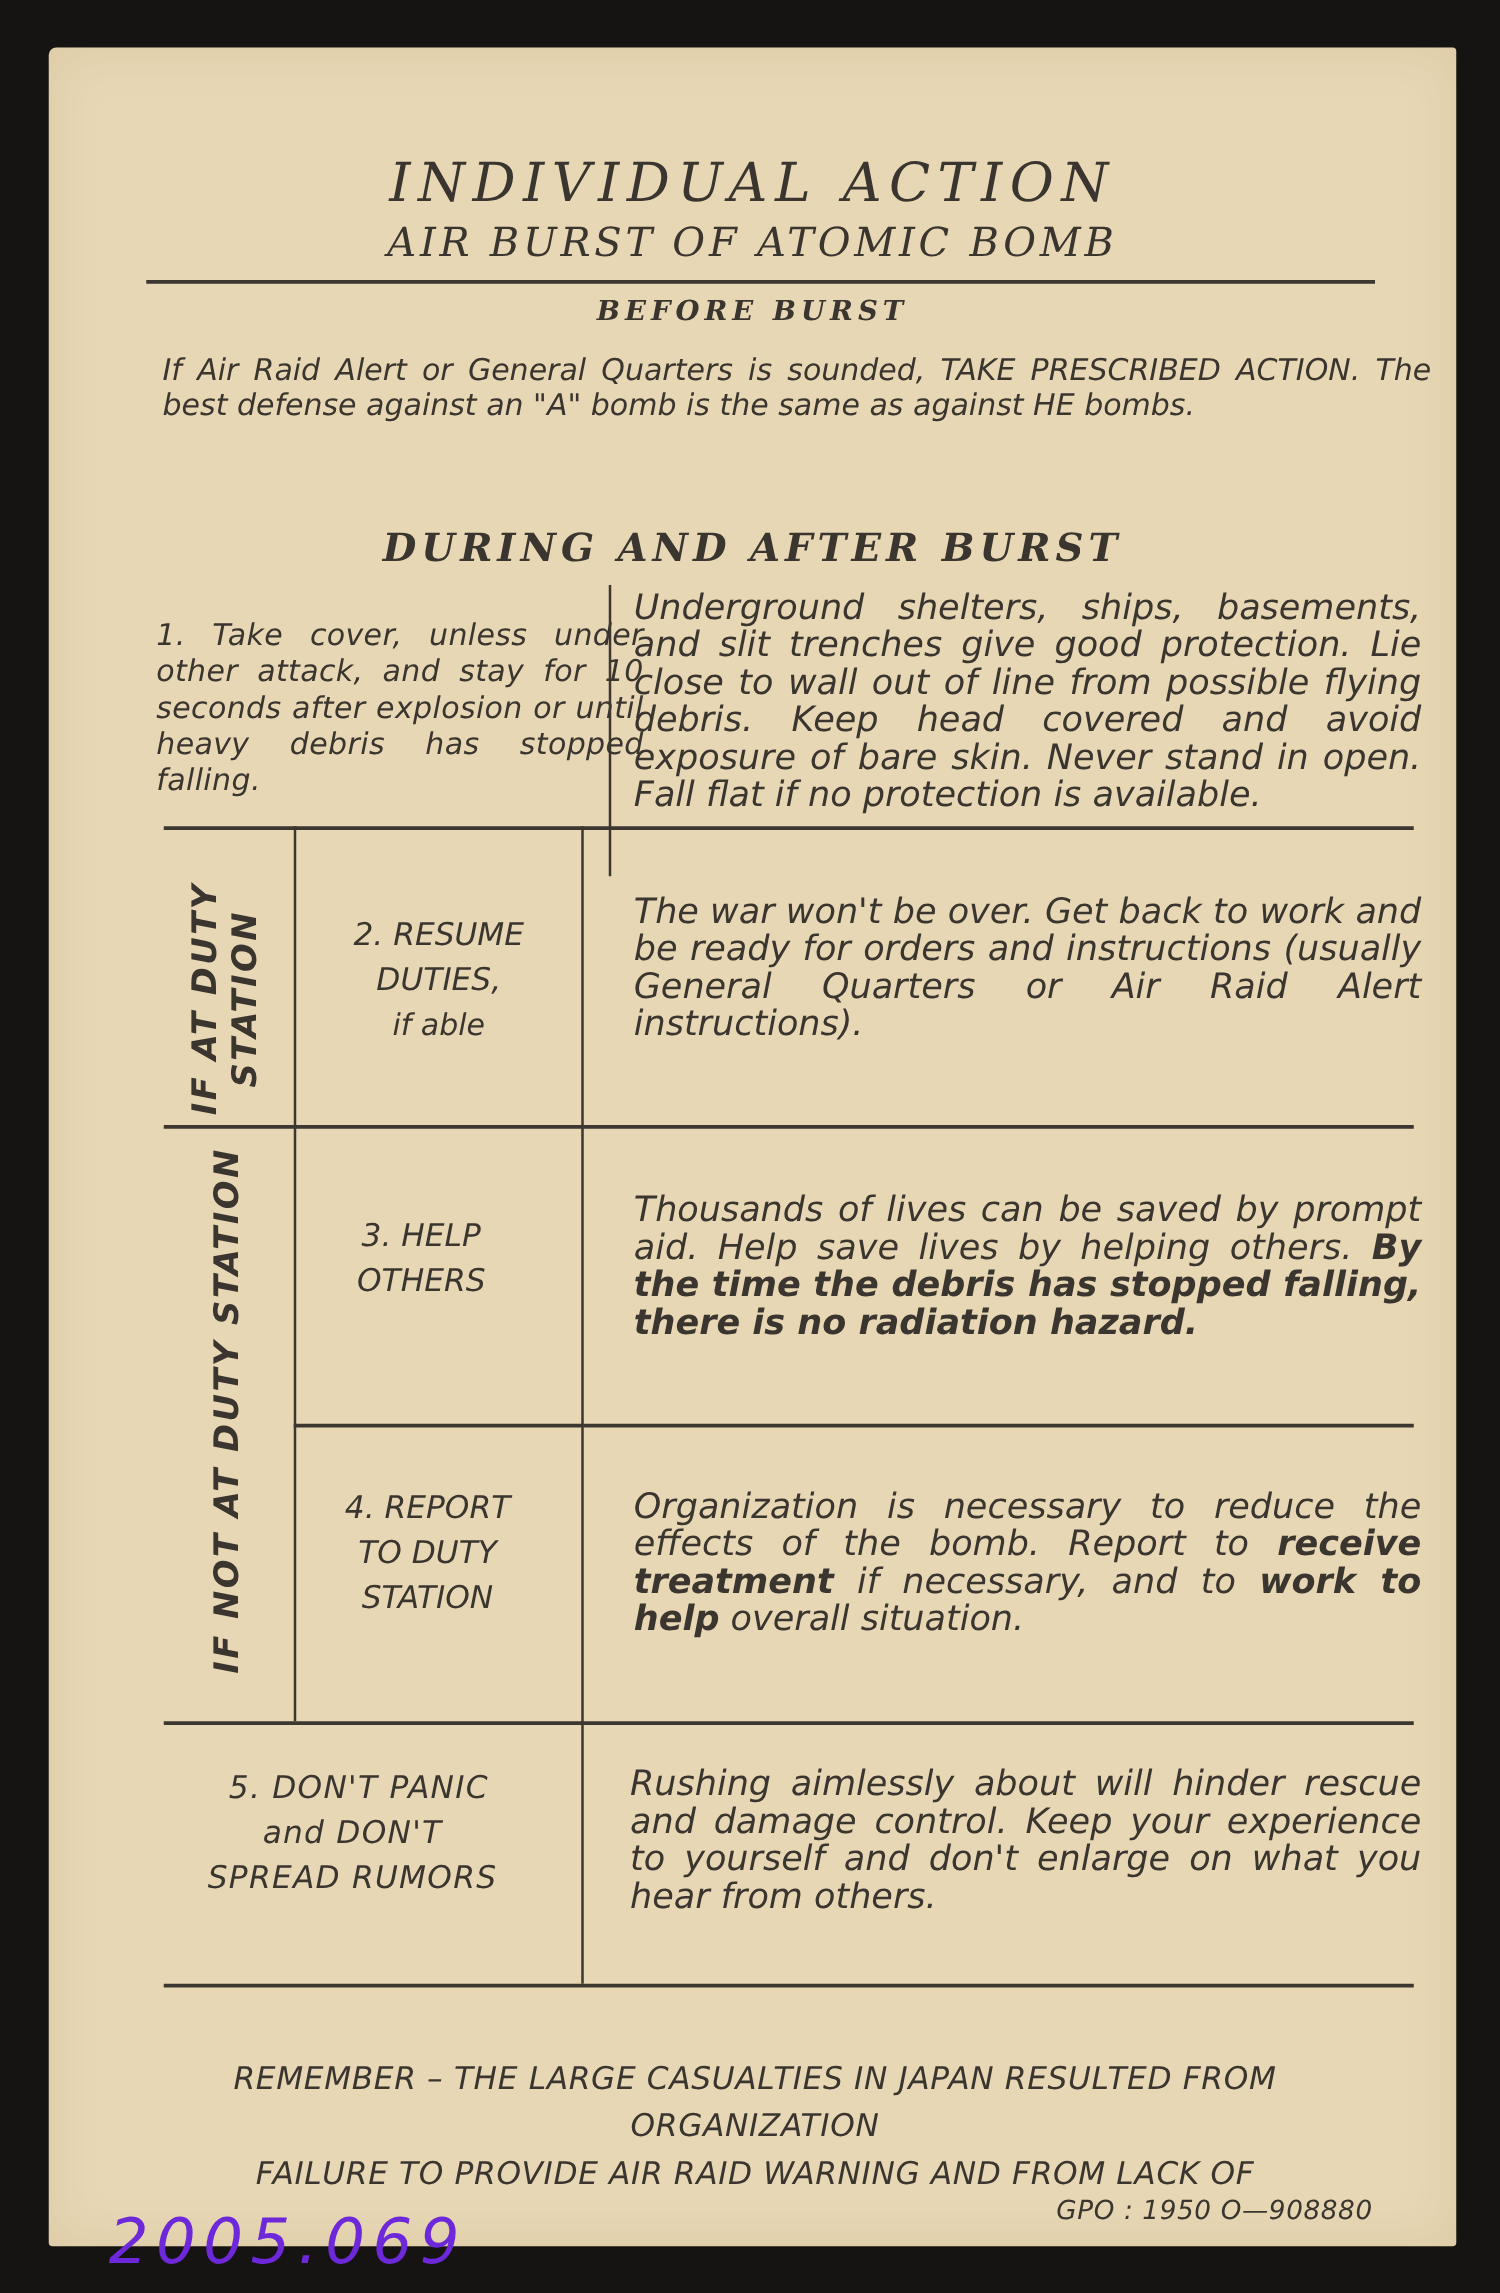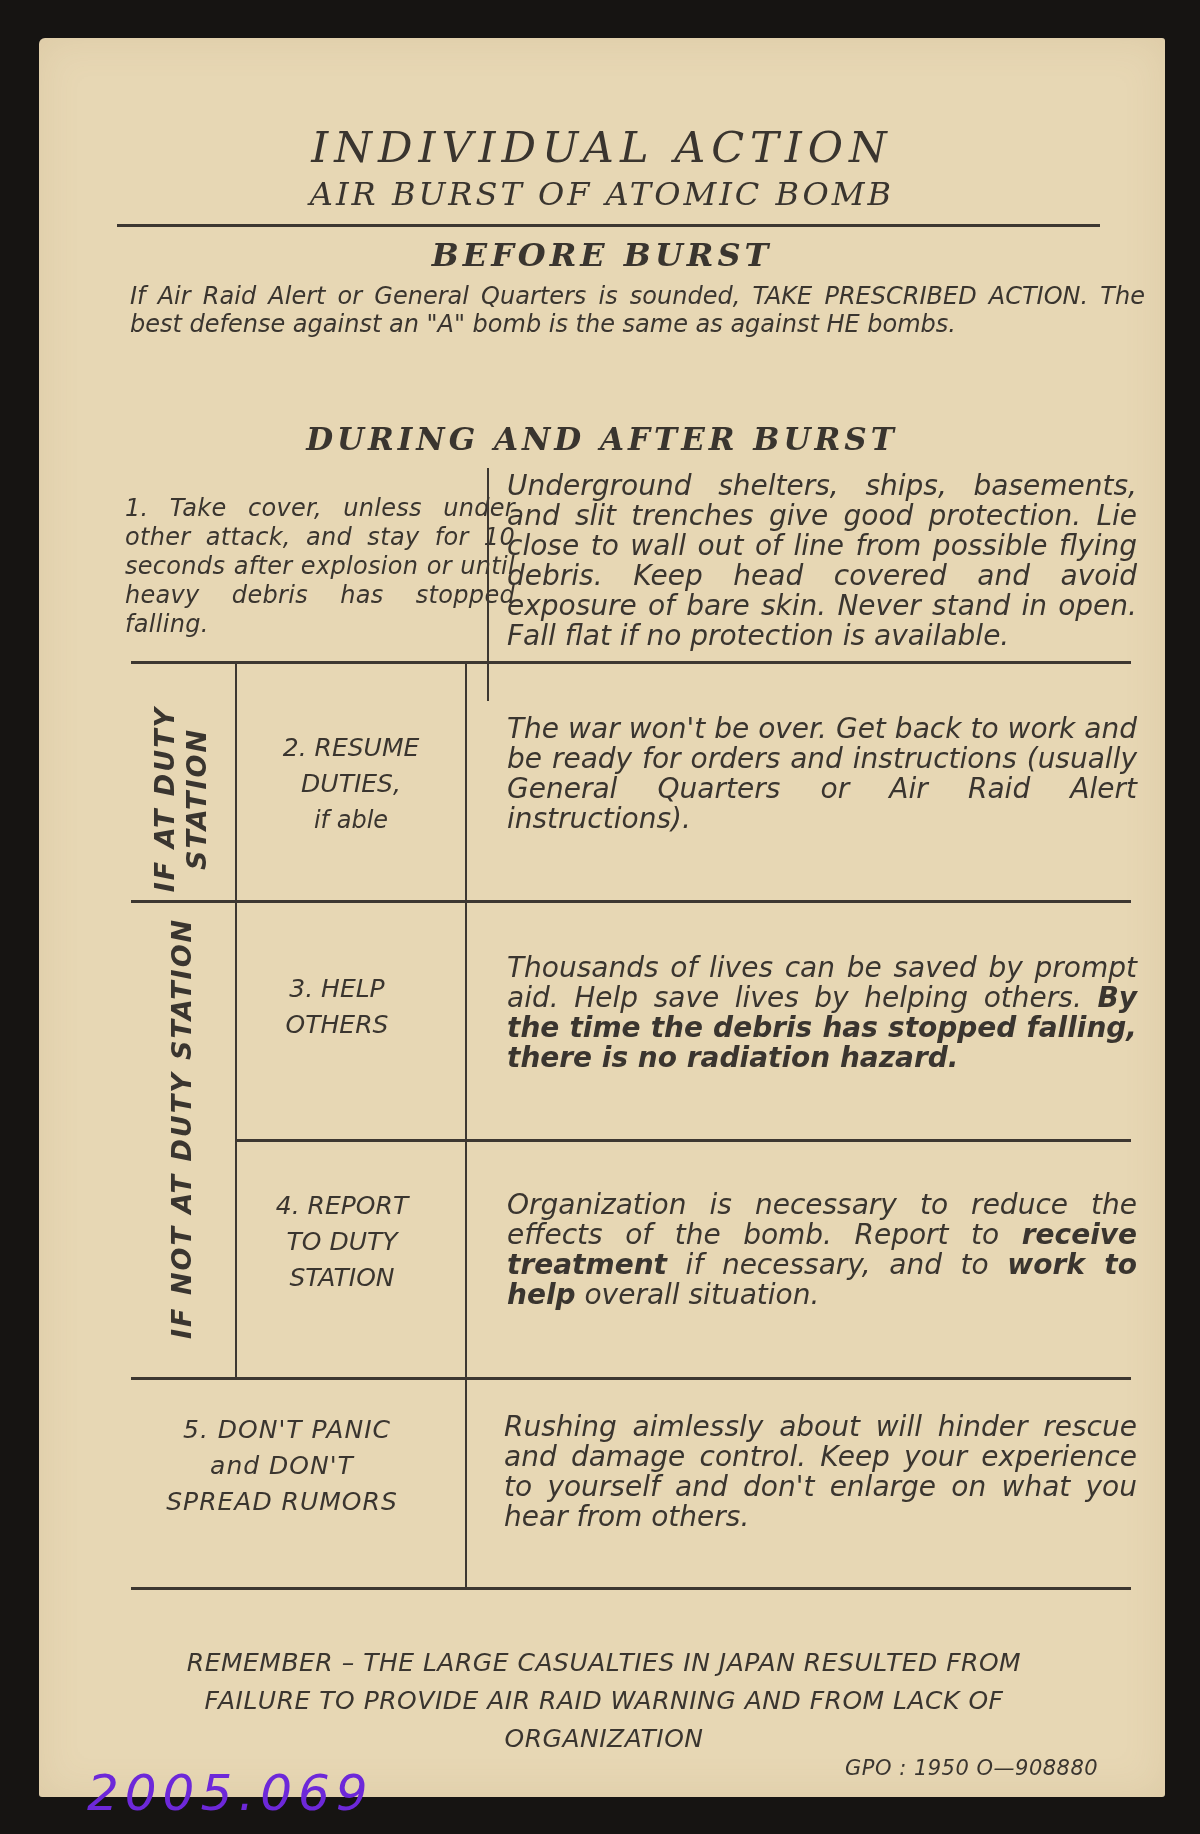--- a/index.html
+++ b/index.html
@@ -34,21 +34,21 @@
       font-size: 32px; letter-spacing: 3px;
     }
     .rule {
       background: #3d3731;
       height: 3px;
     }
     .h-before {
       left: 0; width: 100%; top: 198px;
       text-align: center;
       font-family: "DejaVu Serif", serif;
-      font-size: 32px; font-weight: bold; letter-spacing: 4px;
+      font-size: 22px; font-weight: bold; letter-spacing: 4px;
     }
     .para {
       font-family: "DejaVu Sans", sans-serif;
       font-size: 24px;
       line-height: 28px;
     }
     .before-text { left: 91px; top: 244px; width: 1015px; text-align: justify; }
     .h-during {
       left: 0; width: 100%; top: 383px;
       text-align: center;
@@ -159,19 +159,19 @@
     <div style="text-align:center; padding-left:10px;">5. DON'T  PANIC</div>
     <div>and  DON'T</div>
     <div>SPREAD RUMORS</div>
   </div>
   <div class="abs cell-text" style="left:465px; top:1374px; width:633px;">Rushing aimlessly about will hinder rescue and damage control.  Keep your experience to yourself and don't enlarge on what you hear from others.</div>
 
   <div class="abs rule" style="left:92px; width:1000px; top:1549px;"></div>
 
   <div class="abs remember">
     <div>REMEMBER – THE LARGE CASUALTIES IN JAPAN RESULTED FROM</div>
+    <div>ORGANIZATION</div>
     <div>FAILURE TO PROVIDE AIR RAID WARNING AND FROM LACK OF</div>
-    <div>ORGANIZATION</div>
   </div>
 
   <div class="abs gpo">GPO : 1950 O—908880</div>
   <div class="abs accession">2005.069</div>
 </div>
 
 </body></html>

